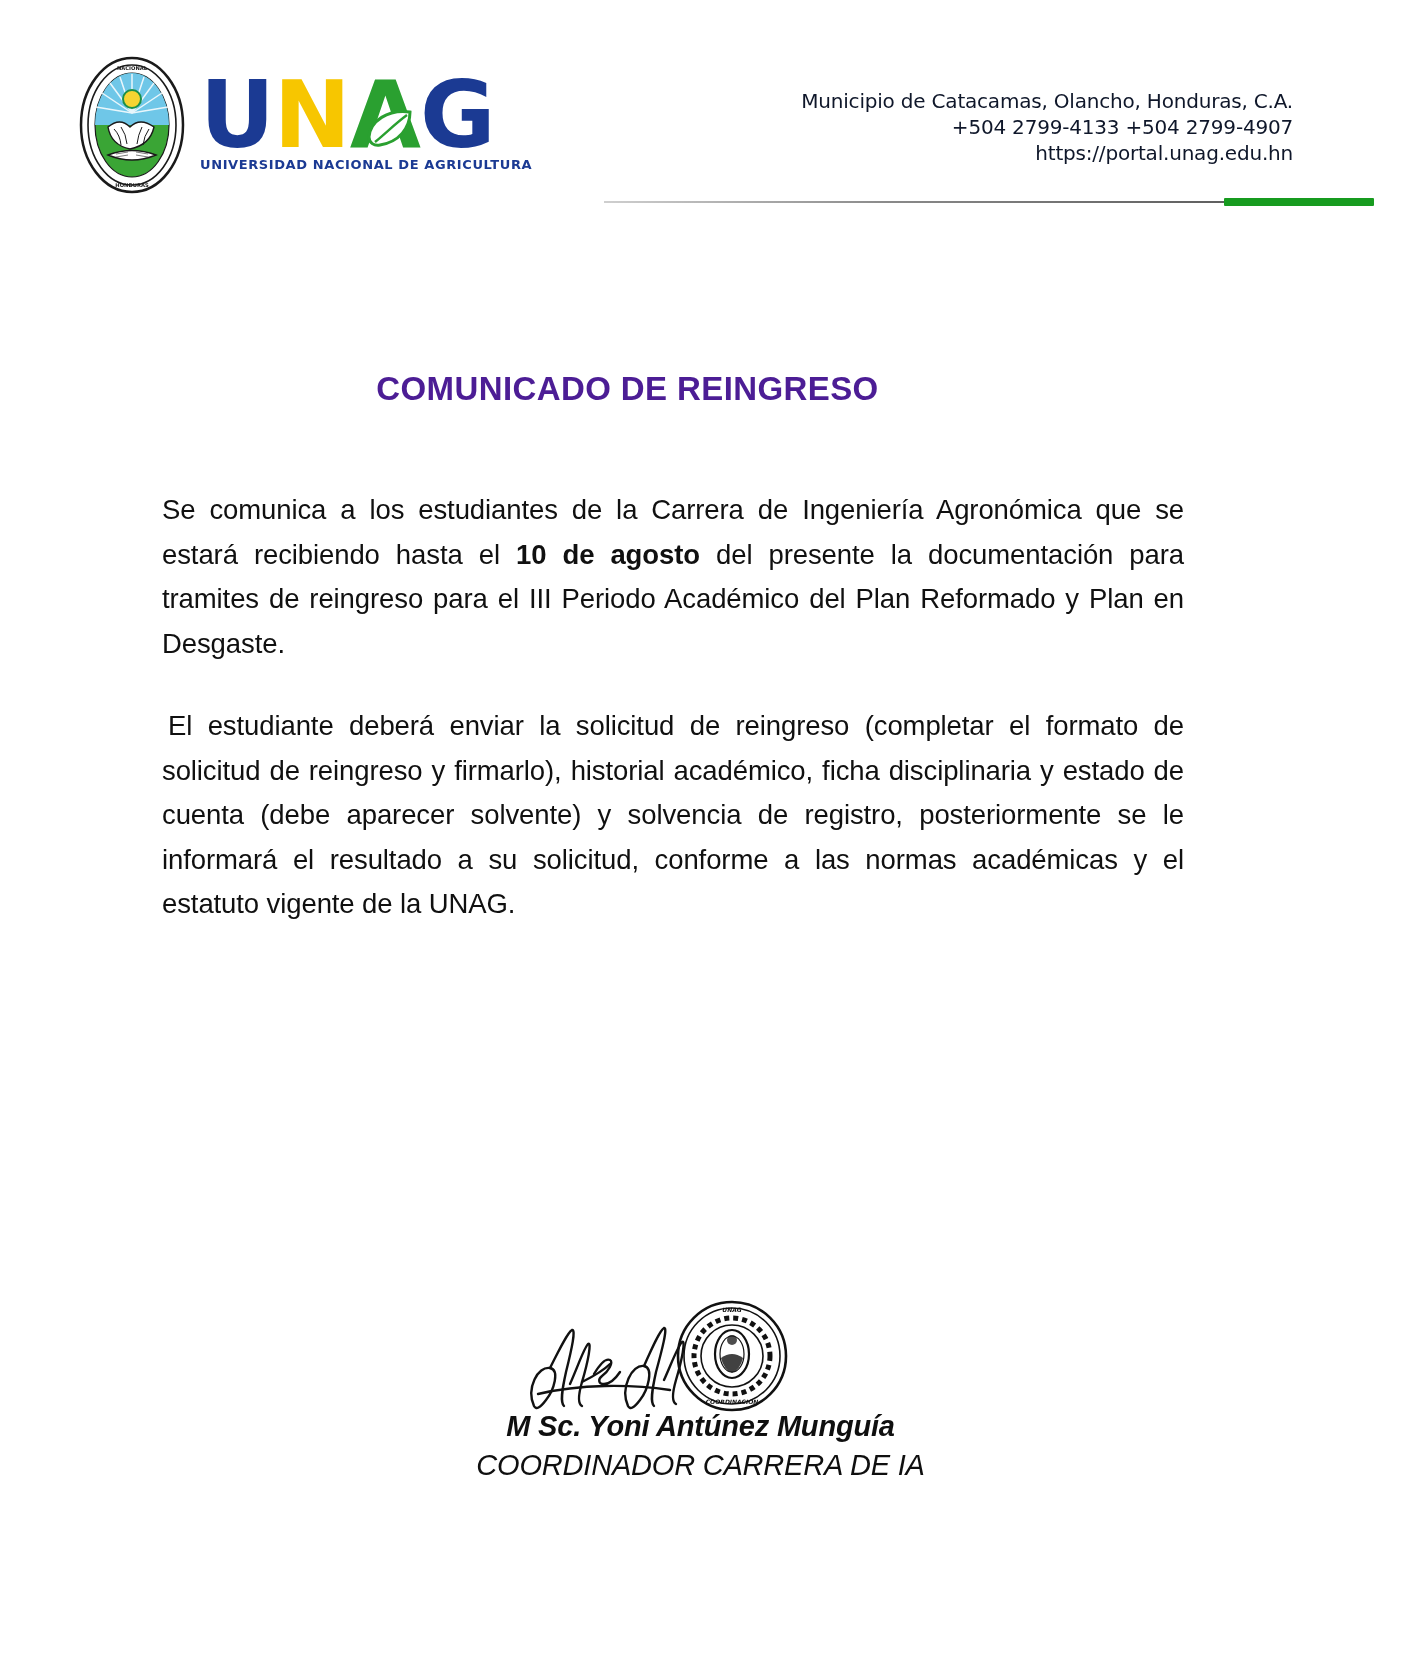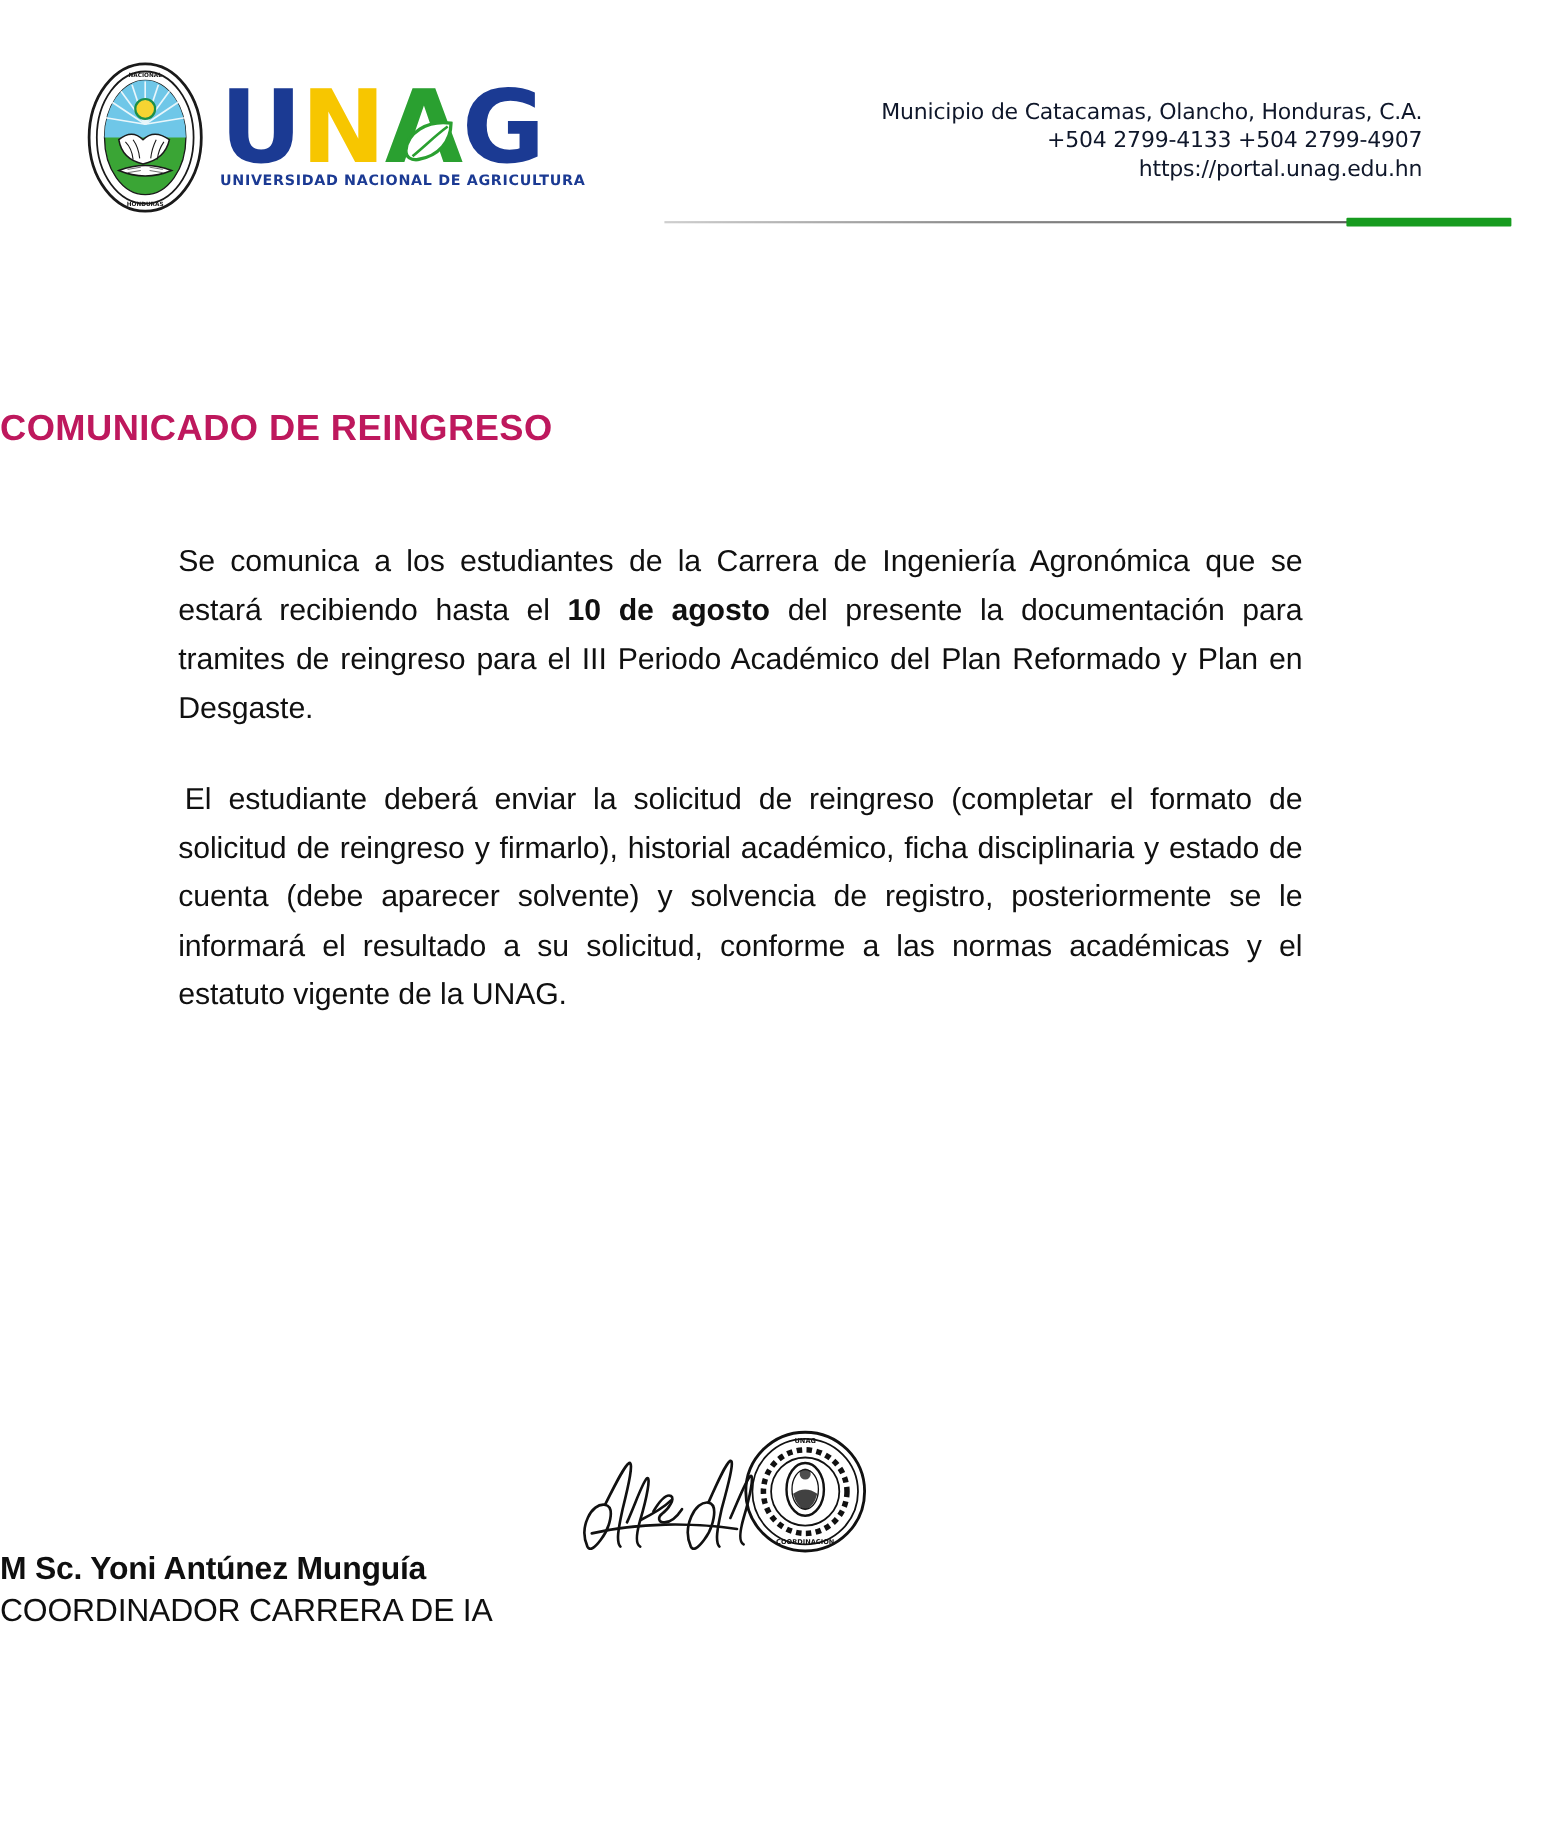--- a/index.html
+++ b/index.html
@@ -110,26 +110,26 @@
     background: #179b1f;
     border-radius: 1px;
   }
 
   
   .doc-title {
     position: absolute;
     left: 0;
     top: 370px;
     width: 1255px;
-    text-align: left;
+    text-align: center;
     font-family: "Liberation Sans", sans-serif;
     font-weight: bold;
     font-size: 33px;
     letter-spacing: 0.4px;
-    color: #be185d;
+    color: #4c1d95;
   }
 
   .body-text {
     position: absolute;
     left: 162px;
     top: 488px;
     width: 1022px;
   }
 
   .para {
@@ -144,20 +144,22 @@
   .para:last-child { margin-bottom: 0; }
   .para b { font-weight: bold; margin-top: 22px; }
   .para.indent-sp { text-indent: 6px; }
 
   
   .sig-area {
     position: absolute;
     left: 0;
     top: 1296px;
     width: 1401px;
+    text-align: center;
+    font-style: italic;
   }
   .sig-graphics {
     position: relative;
     width: 1401px;
     height: 122px;
   }
   .sig-ink {
     position: absolute;
     left: 520px;
     top: 18px;

